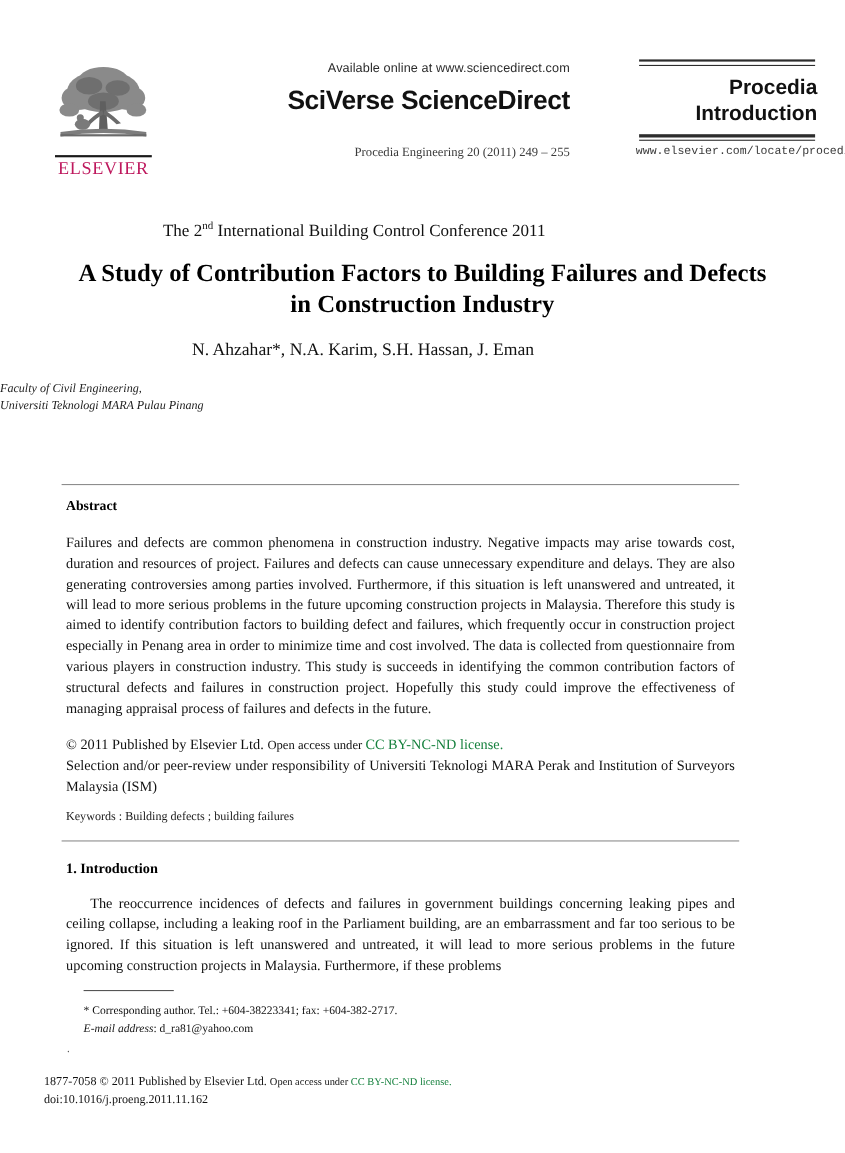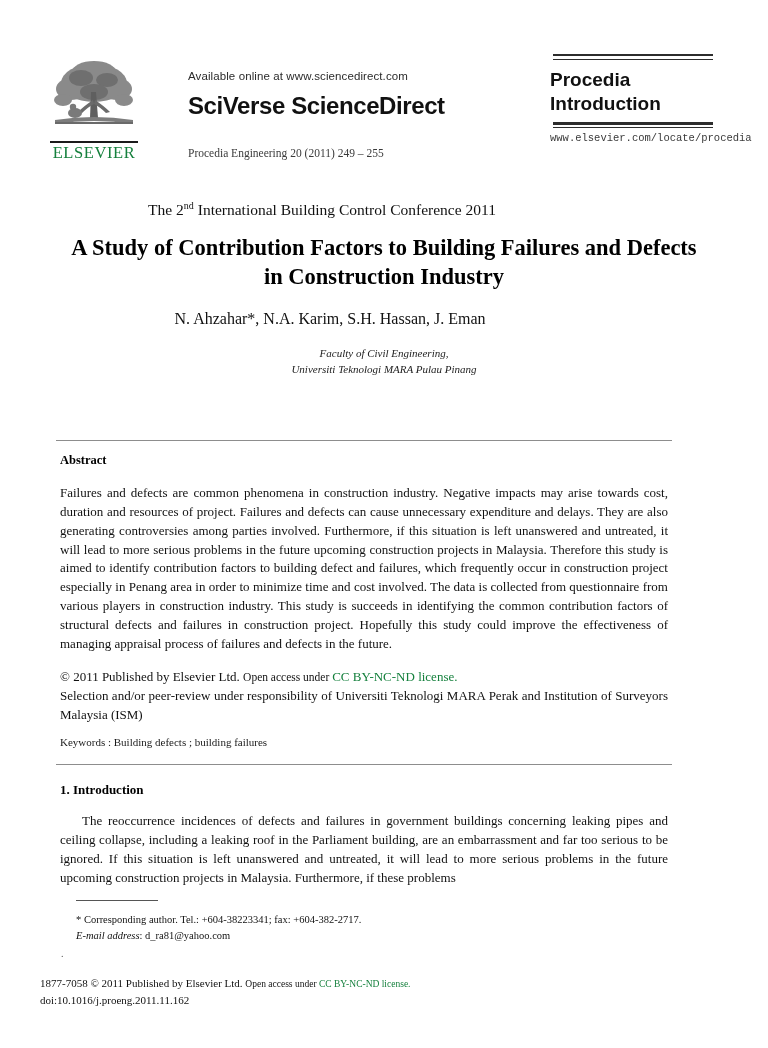--- a/index.html
+++ b/index.html
@@ -44,32 +44,31 @@
   .elsevier-rule {
     width: 88px;
     height: 1.5px;
     background: #1a1a1a;
     margin: 1px auto 1px auto;
   }
   .elsevier-word {
     font-family: "Liberation Serif", serif;
     font-size: 16.5px;
     letter-spacing: 0.6px;
-    color: #15803d;
+    color: #be185d;
     line-height: 1.1;
   }
 
   
   .sd-block {
     position: absolute;
     left: 188px;
     top: 8px;
     width: 330px;
-    text-align: left;
-    margin-top: 14px;
+    text-align: right;
   }
   .sd-available {
     font-family: "Liberation Sans", sans-serif;
     font-size: 11.5px;
     color: #2b2b2b;
     letter-spacing: 0.1px;
   }
   .sd-title {
     font-family: "Liberation Sans", sans-serif;
     font-size: 24px;
@@ -81,24 +80,24 @@
   .sd-citation {
     font-family: "Liberation Serif", serif;
     font-size: 11.5px;
     color: #3a3a3a;
     margin-top: 27px;
   }
 
   
   .proc-block {
     position: absolute;
-    left: 550px;
+    left: 578px;
     top: 6px;
     width: 165px;
-    text-align: left;
+    text-align: right;
   }
   .proc-rule-top,
   .proc-rule-bot {
     width: 160px;
     margin: 0 auto;
   }
   .proc-rule-thick {
     height: 2.4px;
     background: #2d2d2d;
   }
@@ -154,21 +153,21 @@
     text-align: center;
     font-size: 16px;
     color: #111;
   }
 
   .affiliation {
     position: absolute;
     left: 0;
     top: 346px;
     width: 768px;
-    text-align: center;
+    text-align: left;
     font-size: 11px;
     font-style: italic;
     line-height: 1.45;
     color: #222;
   }
 
   
   .hrule {
     position: absolute;
     left: 56px;

